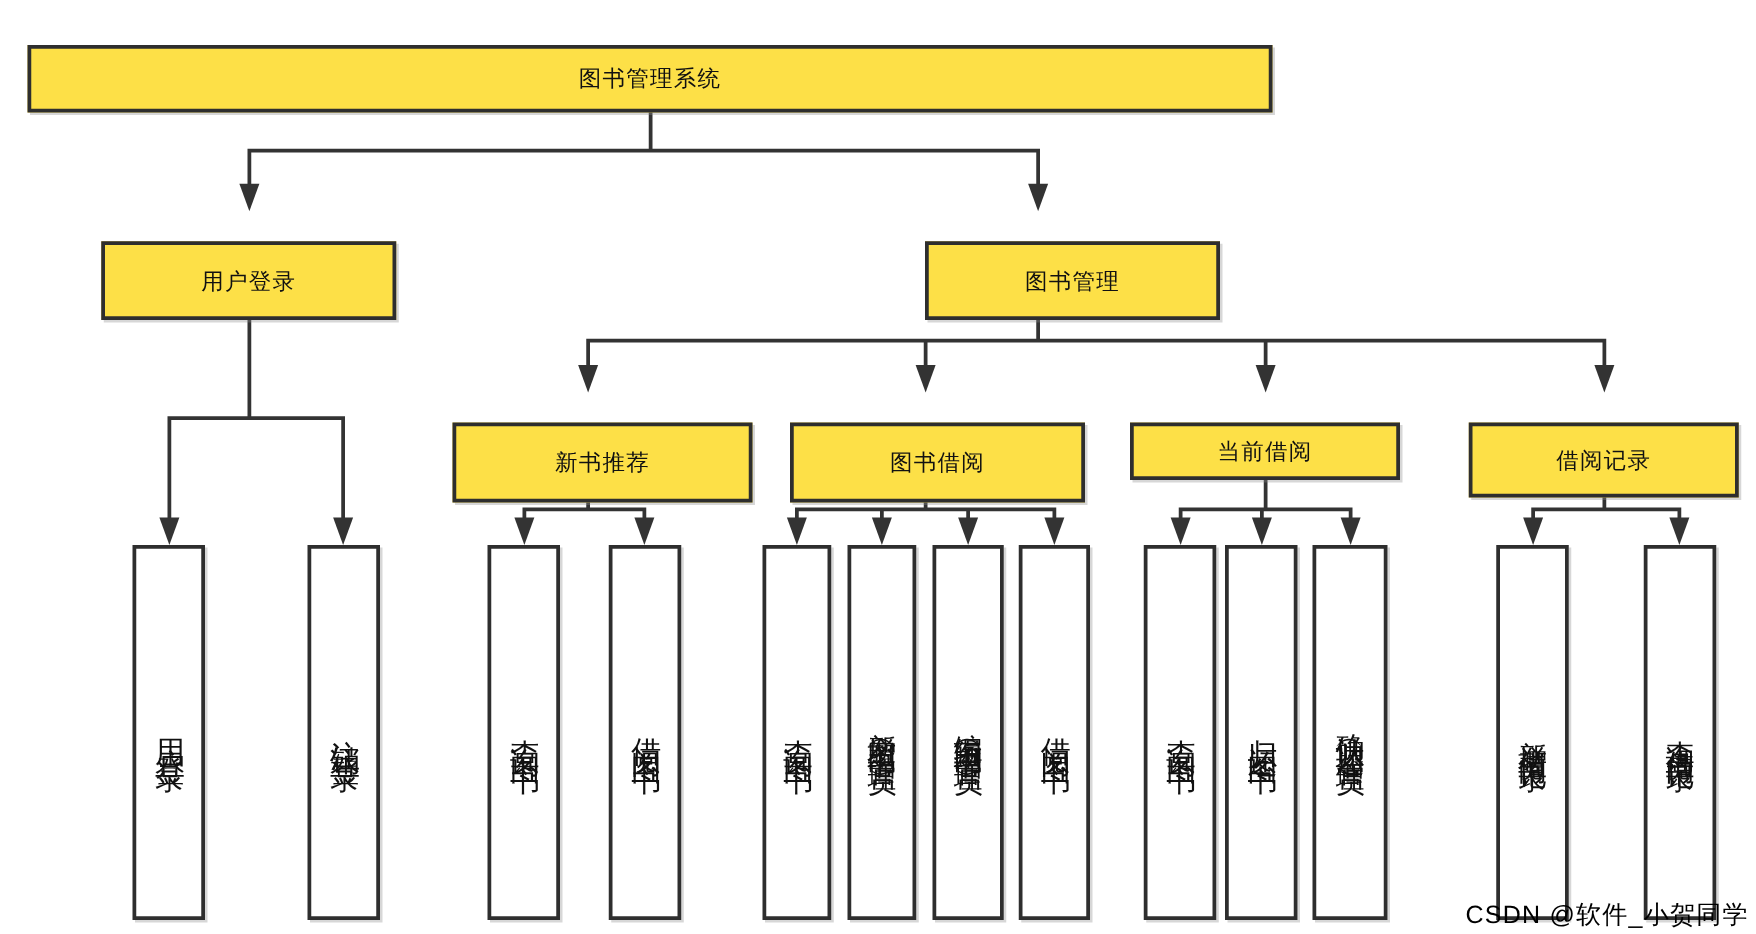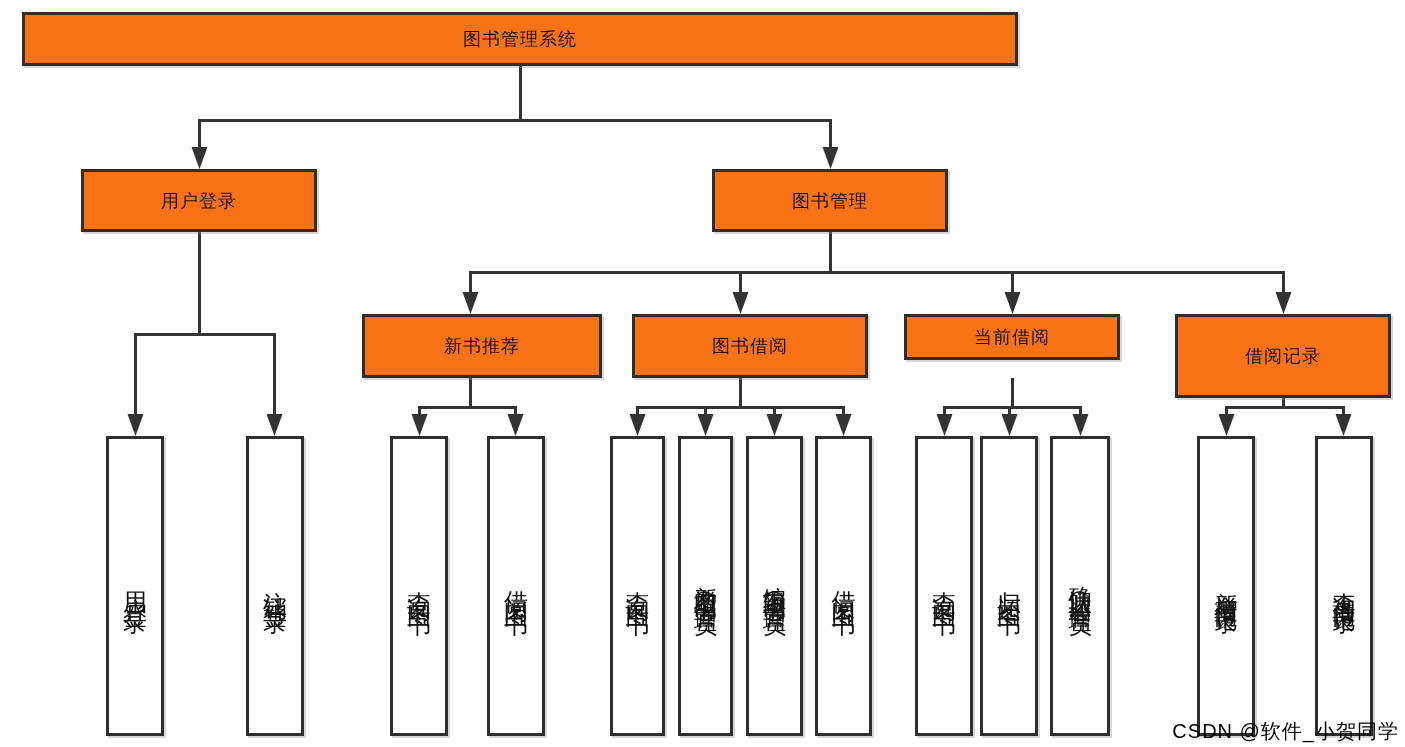--- a/index.html
+++ b/index.html
@@ -9,26 +9,27 @@
     background:#ffffff;
     font-family:"Liberation Sans","DejaVu Sans",sans-serif;
     color:#111111;
     overflow:hidden;
   }
   #connectors{position:absolute;left:0;top:0;width:1405px;height:747px;}
   .hbox{
     position:absolute;
     box-sizing:border-box;
     border:3px solid #2e2e2e;
-    background:#f97316;
+    background:#fde047;
     display:flex;align-items:center;justify-content:center;
     font-size:18px;
     letter-spacing:1px;
     box-shadow:2px 2px 0 rgba(140,140,140,0.35);
     white-space:nowrap;
+    margin-top:24px;
   }
   .vbox{
     position:absolute;
     top:436px;height:300px;width:58px;
     box-sizing:border-box;
     border:3px solid #2e2e2e;
     background:#ffffff;
     display:flex;align-items:center;justify-content:center;
     box-shadow:2px 2px 0 rgba(140,140,140,0.35);
   }
@@ -91,26 +92,26 @@
       <polygon points="1001.5,414 1017.5,414 1009.5,436"></polygon>
       <polygon points="1072.5,414 1088.5,414 1080.5,436"></polygon>
       <polygon points="1218.5,414 1234.5,414 1226.5,436"></polygon>
       <polygon points="1335.5,414 1351.5,414 1343.5,436"></polygon>
     </g>
   </svg>
 
   <div class="hbox" style="left:22px;top:12px;width:996px;height:54px;">图书管理系统</div>
 
   <div class="hbox" style="left:81px;top:169px;width:236px;height:63px;">用户登录</div>
-  <div class="hbox" style="left:712px;top:169px;width:236px;height:63px;">图书管理</div>
+  <div class="hbox" style="left:740px;top:169px;width:236px;height:63px;">图书管理</div>
 
   <div class="hbox" style="left:362px;top:314px;width:240px;height:64px;">新书推荐</div>
   <div class="hbox" style="left:632px;top:314px;width:236px;height:64px;">图书借阅</div>
   <div class="hbox" style="left:904px;top:314px;width:216px;height:46px;">当前借阅</div>
-  <div class="hbox" style="left:1175px;top:314px;width:216px;height:84px;">借阅记录</div>
+  <div class="hbox" style="left:1175px;top:314px;width:216px;height:60px;">借阅记录</div>
 
   <div class="vbox" style="left:106px;">
     <span>用户登录</span>
   </div>
   <div class="vbox" style="left:246px;">
     <span>注销登录</span>
   </div>
 
   <div class="vbox" style="left:390px;">
     <span>查询图书</span>

